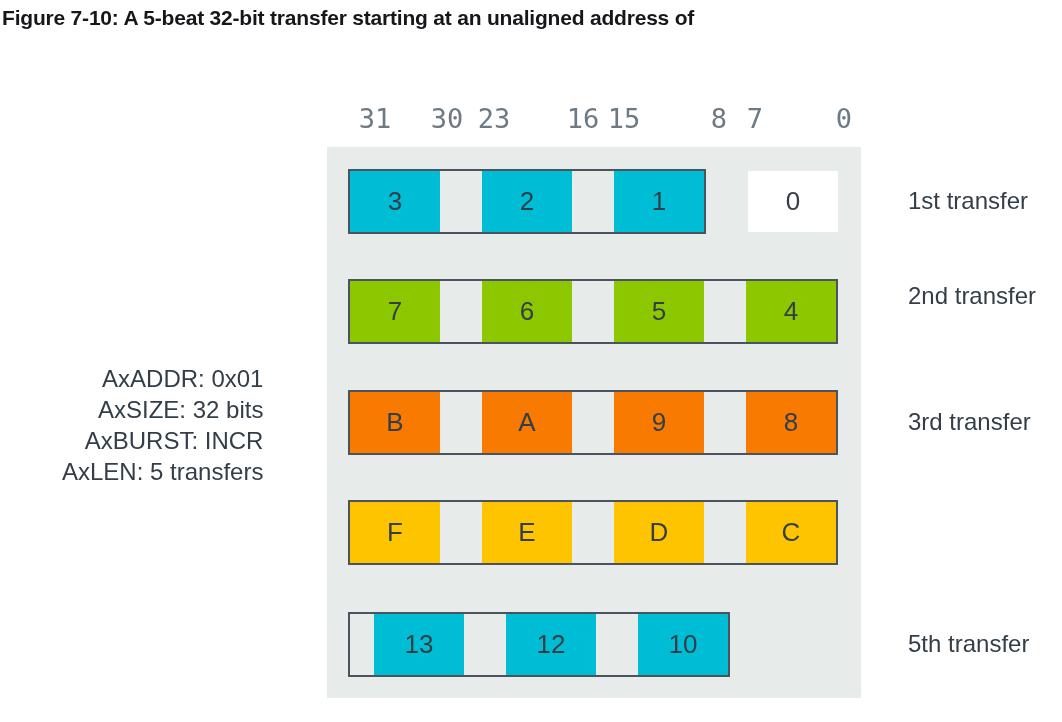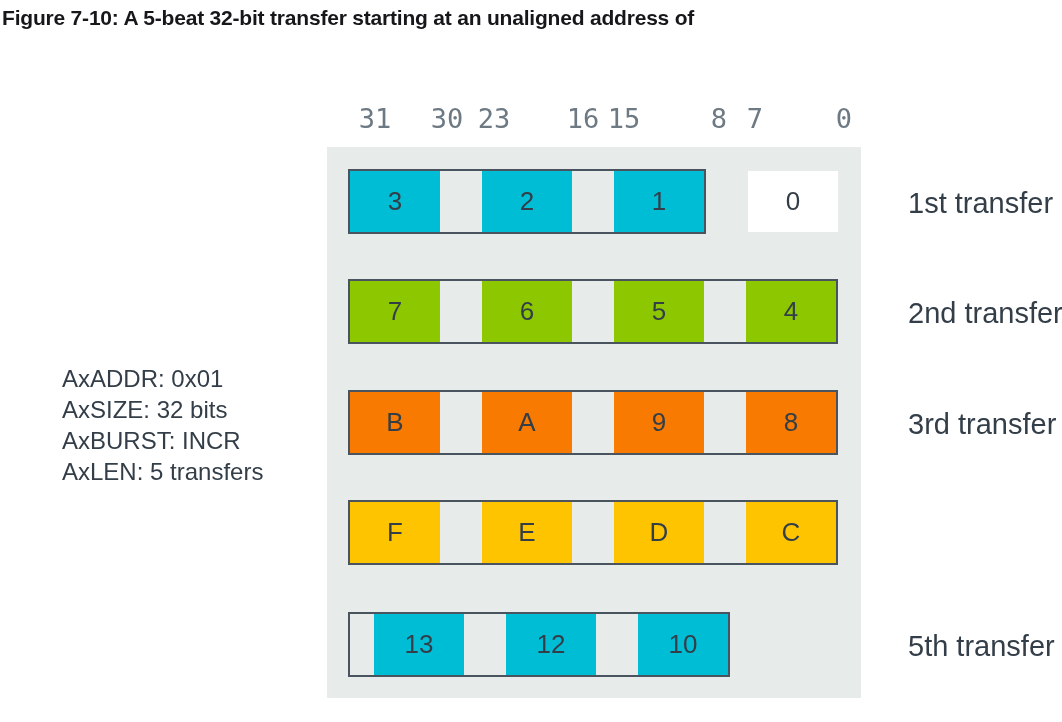--- a/index.html
+++ b/index.html
@@ -7,20 +7,21 @@
     padding: 0;
     background: #ffffff;
     font-family: "Liberation Sans", sans-serif;
   }
   .stage {
     position: relative;
     width: 1062px;
     height: 722px;
     background: #ffffff;
     overflow: hidden;
+    text-align: right;
   }
   .title {
     position: absolute;
     left: 2px;
     top: 6px;
     margin: 0;
     font-size: 21px;
     font-weight: 700;
     color: #15171a;
     letter-spacing: -0.2px;
@@ -97,26 +98,26 @@
     left: 62px;
     top: 363px;
     font-size: 24px;
     line-height: 31px;
     color: #333e48;
   }
   
   .tlabel {
     position: absolute;
     left: 908px;
-    font-size: 29px;
+    font-size: 24px;
     color: #333e48;
     white-space: nowrap;
   }
   .tl1 { top: 187px; }
-  .tl2 { top: 297px; }
+  .tl2 { top: 282px; }
   .tl3 { top: 408px; }
   .tl4 { top: 518px; }
   .tl5 { top: 630px; }
 </style>
 </head>
 <body>
 
 <div class="stage">
 
   <h1 class="title">Figure 7-10: A 5-beat 32-bit transfer starting at an unaligned address of</h1>

